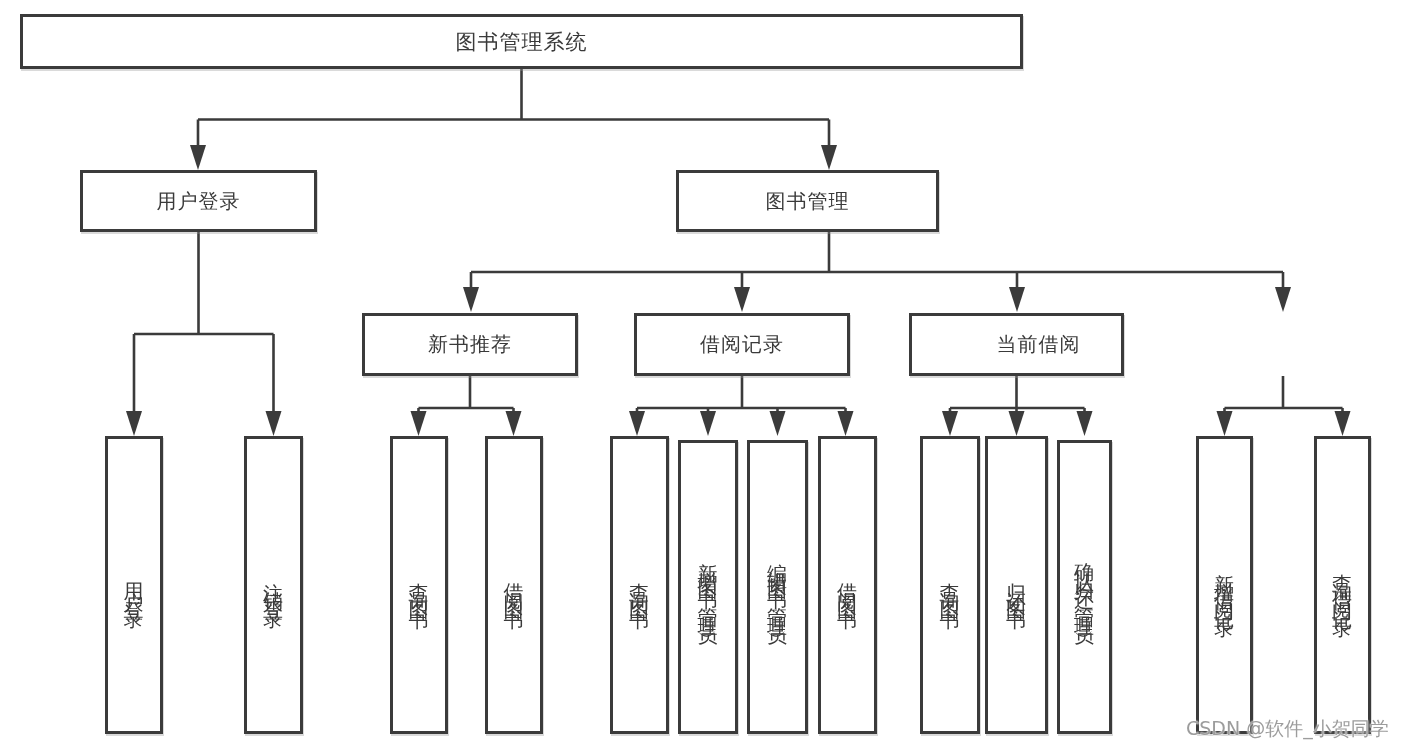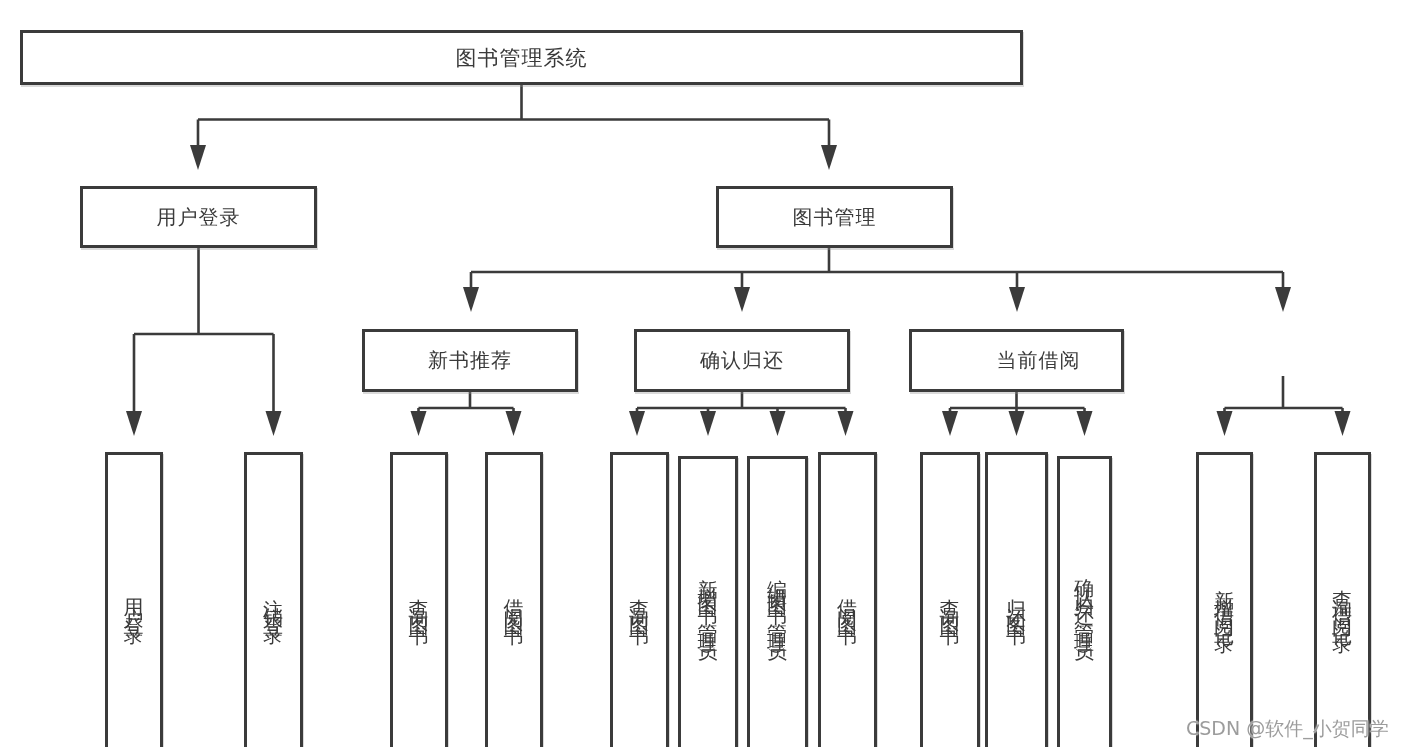--- a/index.html
+++ b/index.html
@@ -21,21 +21,20 @@
   svg.connectors{position:absolute;left:0;top:0;width:1405px;height:747px;}
   svg.connectors path{stroke:var(--line);stroke-width:2.6;fill:none;}
   svg.connectors polygon{fill:var(--line);stroke:none;}
   .node{
     position:absolute;
     background:#fff;
     border:3px solid var(--border);
     box-shadow:1px 2px 0 rgba(150,150,150,0.35);
     display:flex;align-items:center;justify-content:center;
     color:var(--text);
-    margin-top:16px;
   }
   .node.h span{
     font-size:20px;letter-spacing:1px;white-space:nowrap;
   }
   .node.root span{font-size:21px;}
   .node.v span{
     writing-mode:vertical-rl;
     text-orientation:mixed;
     font-size:20px;
     letter-spacing:9px;
@@ -107,29 +106,29 @@
     </g>
   </svg>
 
   <div class="node h root" style="left:20px;top:14px;width:1003px;height:55px;">
     <span>图书管理系统</span>
   </div>
 
   <div class="node h" style="left:80px;top:170px;width:237px;height:62px;">
     <span>用户登录</span>
   </div>
-  <div class="node h" style="left:716px;top:170px;width:237px;height:62px;">
+  <div class="node h" style="left:676px;top:170px;width:263px;height:62px;">
     <span>图书管理</span>
   </div>
 
   <div class="node h" style="left:362px;top:313px;width:216px;height:63px;">
     <span>新书推荐</span>
   </div>
   <div class="node h" style="left:634px;top:313px;width:216px;height:63px;">
-    <span>确认归还</span>
+    <span>借阅记录</span>
   </div>
   <div class="node h" style="left:909px;top:313px;width:215px;height:63px;padding-left:44px;">
     <span>当前借阅</span>
   </div>
 
   <div class="node v" style="left:105px;top:436px;width:58px;height:298px;">
     <span>用户登录</span>
   </div>
   <div class="node v" style="left:244px;top:436px;width:59px;height:298px;">
     <span>注销登录</span>

